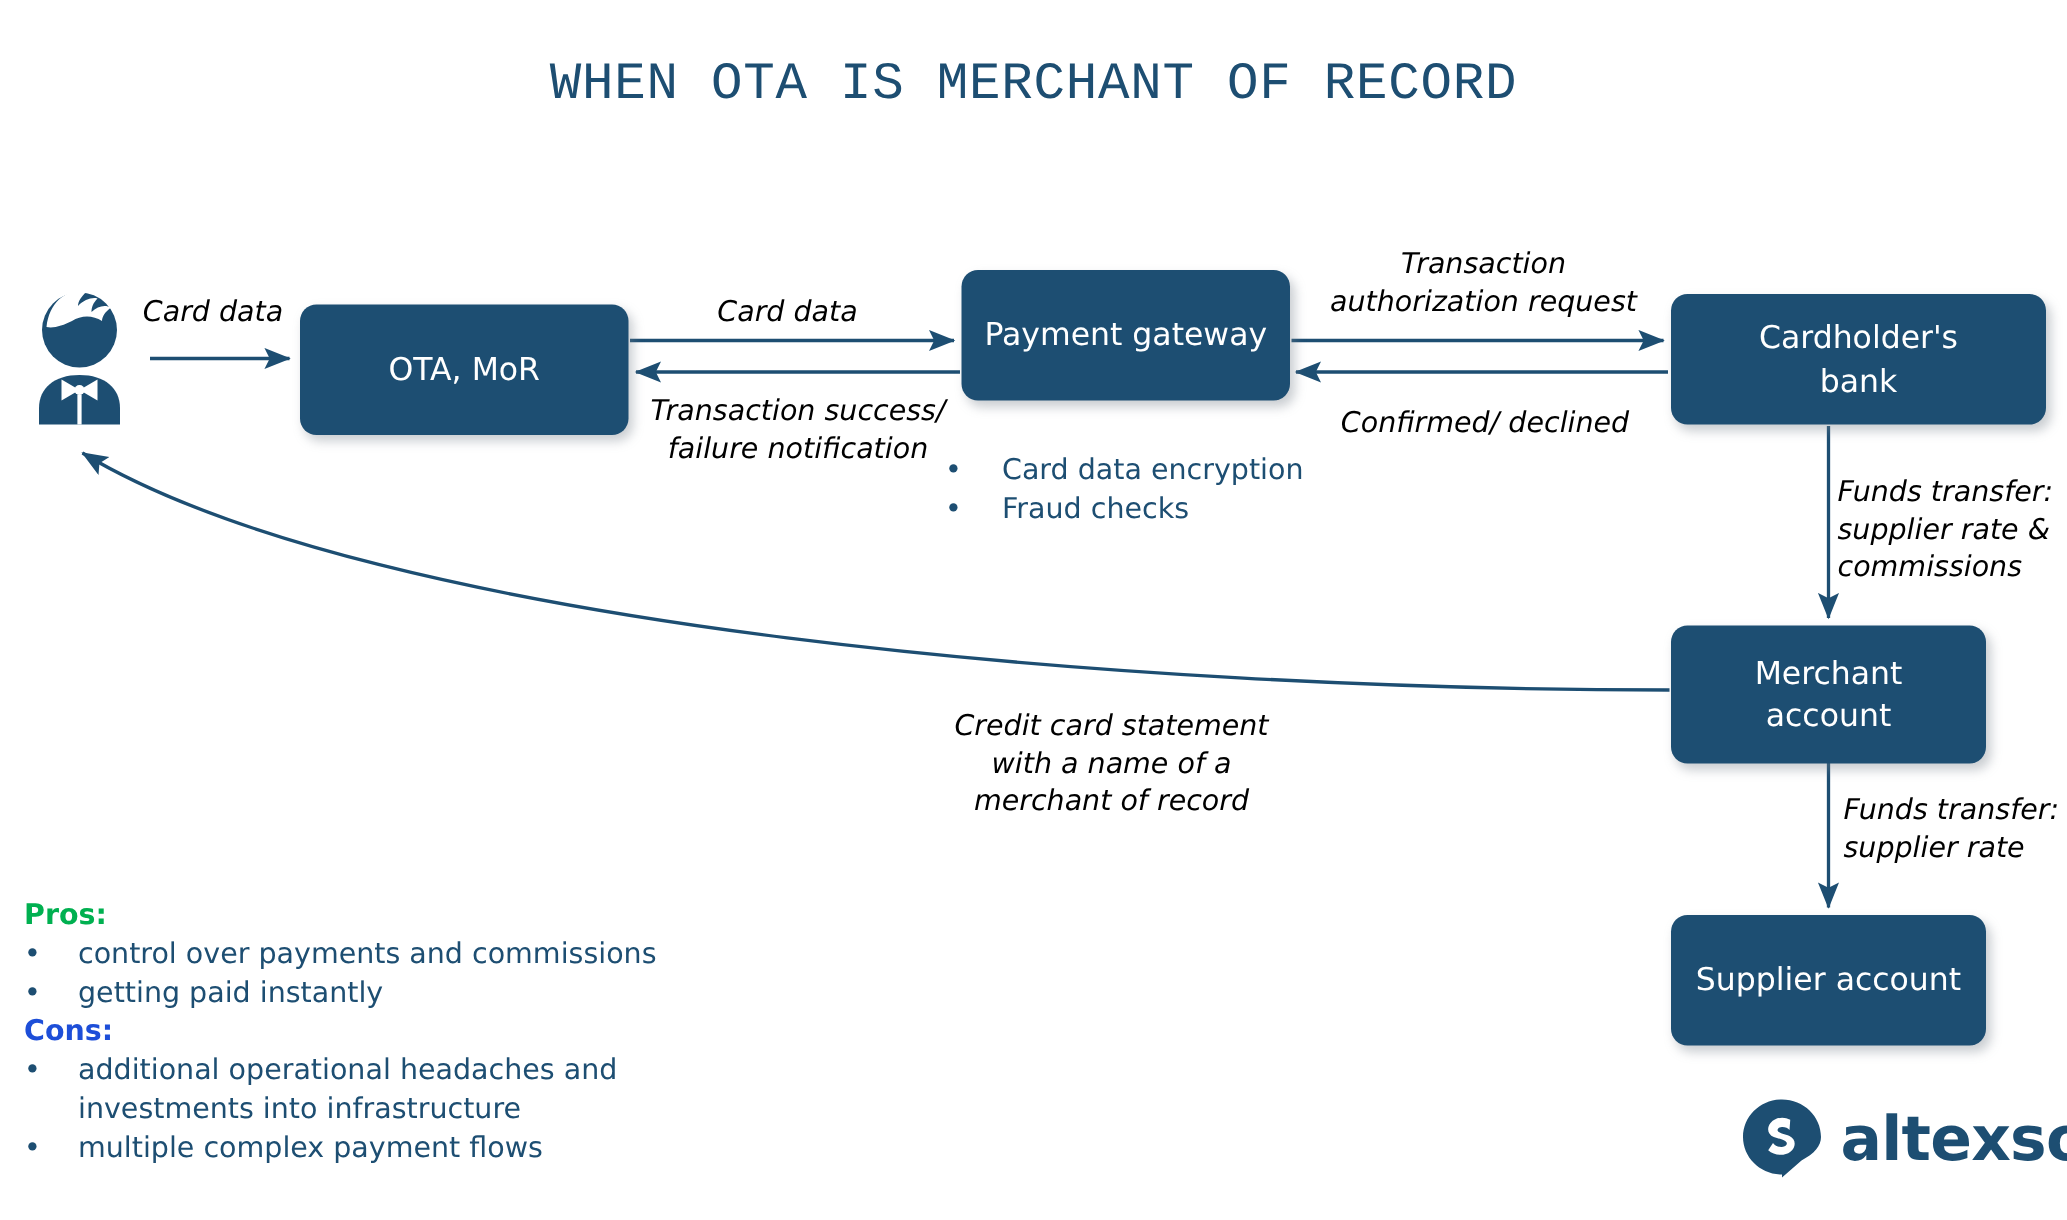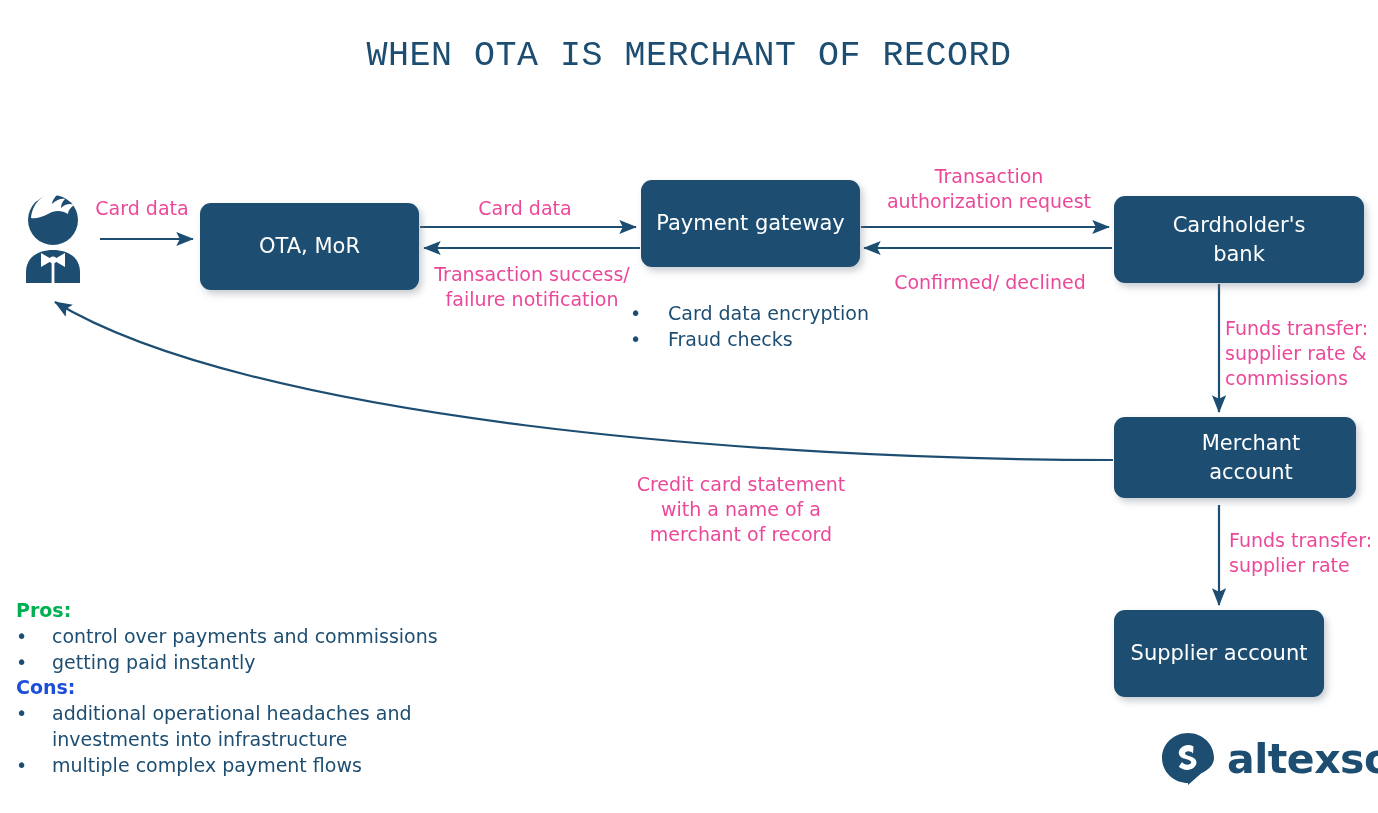--- a/index.html
+++ b/index.html
@@ -51,39 +51,40 @@
     text-align: center;
     font-family: "DejaVu Sans", sans-serif;
     font-size: 21px;
     line-height: 1.35;
     box-shadow: 3px 4px 7px rgba(120,130,140,0.40);
     white-space: pre-line;
   }
   #node-ota      { left: 200px; top: 203px; width: 219px; height: 87px; }
   #node-gateway  { left: 641px; top: 180px; width: 219px; height: 87px; }
   #node-bank     { left: 1114px; top: 196px; width: 250px; height: 87px; }
-  #node-merchant { left: 1114px; top: 417px; width: 210px; height: 81px; padding-left: 32px; }
+  #node-merchant { left: 1114px; top: 417px; width: 210px; height: 92px; }
   #node-supplier { left: 1114px; top: 610px; width: 210px; height: 87px; }
 
   
   #customer-avatar {
     position: absolute;
     left: 18px;
     top: 190px;
     width: 70px;
     height: 95px;
   }
   
   .label {
     position: absolute;
-    color: #ec4899;
+    color: #000000;
     font-family: "DejaVu Sans", sans-serif;
     font-size: 19px;
     line-height: 1.32;
     white-space: pre-line;
+    font-style: italic;
   }
   .label.center { text-align: center; }
   .label.left   { text-align: left; }
 
   #lbl-card-data-1   { left: 92px;  top: 196px; width: 100px; text-align: center; }
   #lbl-card-data-2   { left: 455px; top: 196px; width: 140px; text-align: center; }
   #lbl-txn-success   { left: 421px; top: 262px; width: 222px; text-align: center; }
   #lbl-txn-auth      { left: 878px; top: 164px; width: 222px; text-align: center; }
   #lbl-confirmed     { left: 883px; top: 270px; width: 214px; text-align: center; }
   #lbl-funds-1       { left: 1225px; top: 316px; width: 160px; text-align: left; }

